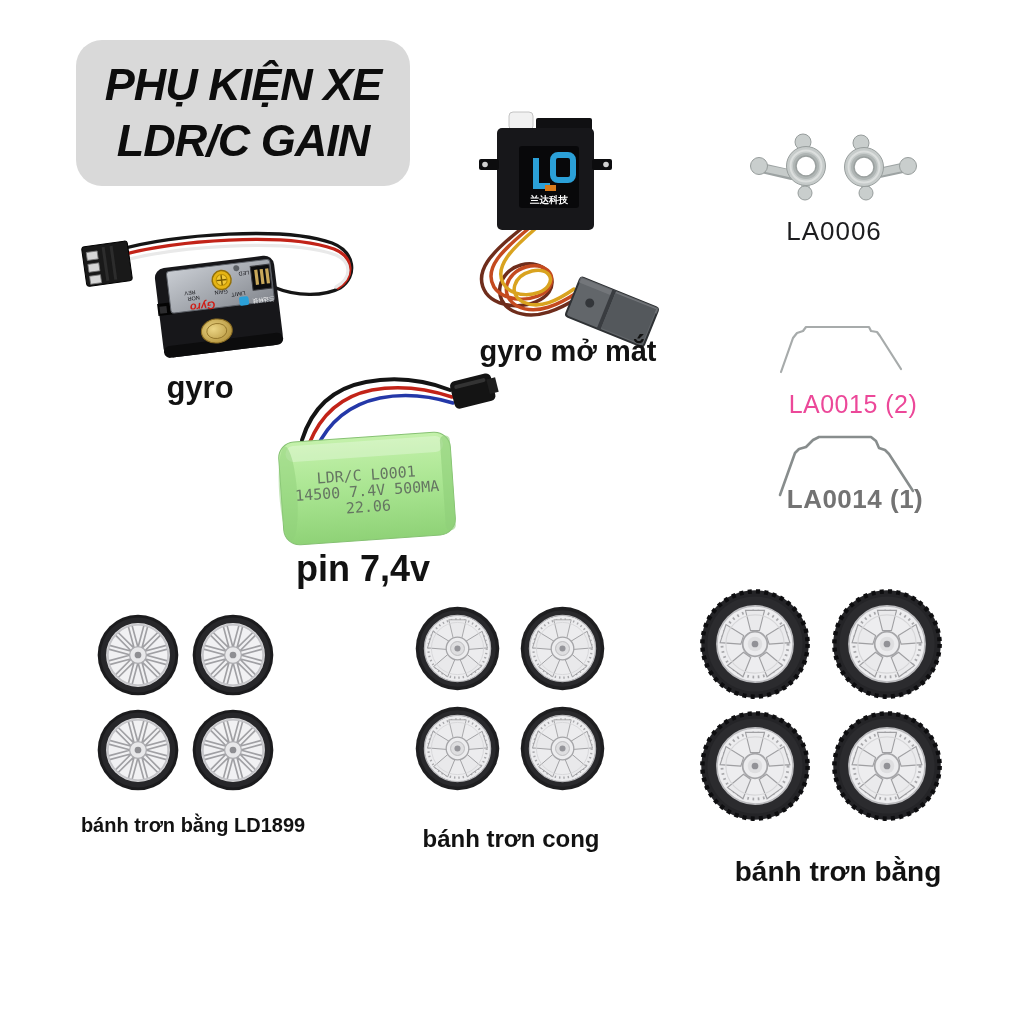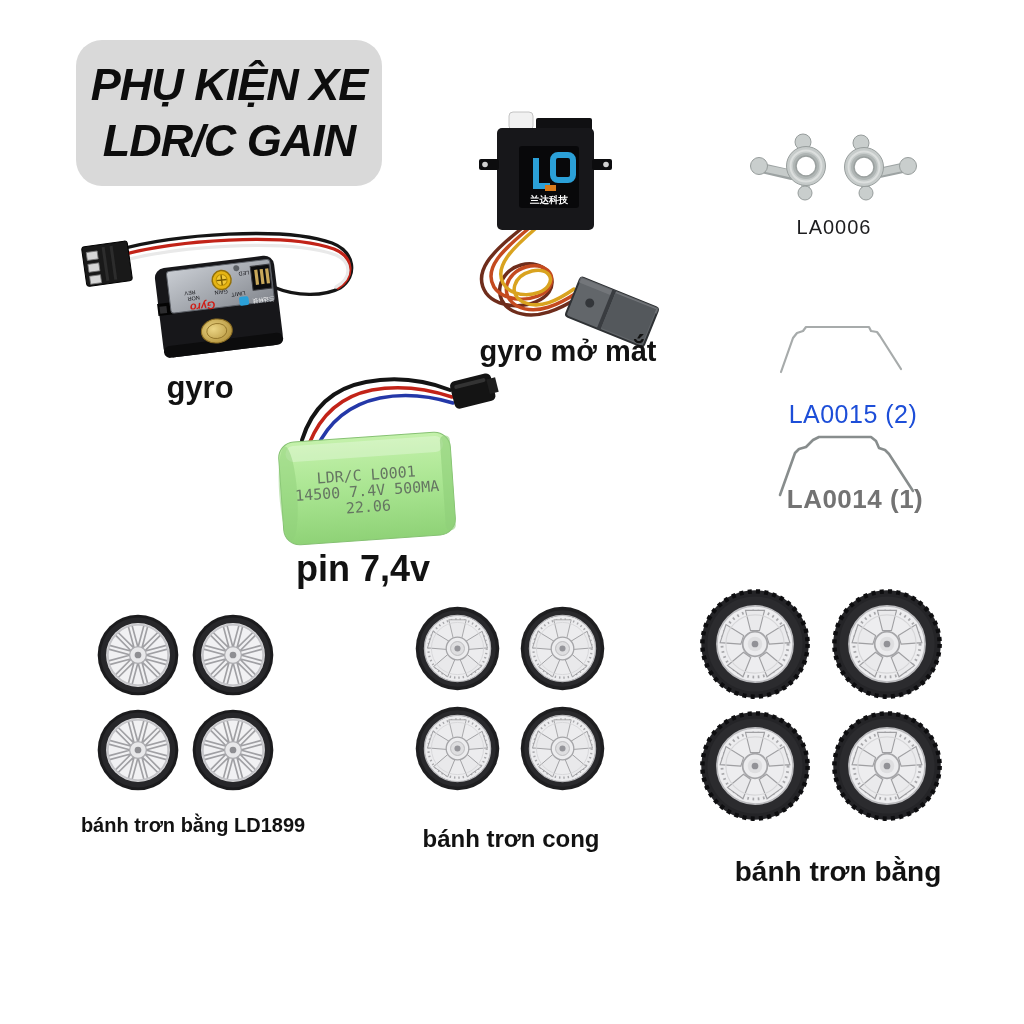--- a/index.html
+++ b/index.html
@@ -7,33 +7,33 @@
     position:relative;width:1024px;height:1024px;background:#ffffff;
     overflow:hidden;font-family:"Liberation Sans",sans-serif;
   }
   #art{position:absolute;left:0;top:0;}
   .lbl{
     position:absolute;text-align:center;color:#121212;
     font-family:"Liberation Sans",sans-serif;white-space:nowrap;
   }
   .bold{font-weight:bold;}
   .badge{
-    position:absolute;left:76px;top:40px;width:306px;height:146px;
+    position:absolute;left:76px;top:40px;width:334px;height:146px;
     background:#d9d9d9;border-radius:26px;display:flex;flex-direction:column;
     align-items:center;justify-content:center;
   }
   .badge div{
     font-size:45px;font-weight:bold;font-style:italic;color:#0d0d0d;
     line-height:56px;letter-spacing:-1px;
   }
   #lbl-gyro{left:120px;top:370px;width:160px;font-size:31px;}
   #lbl-servo{left:448px;top:335px;width:240px;font-size:29px;}
   #lbl-pin{left:283px;top:548px;width:160px;font-size:36px;}
-  #lbl-la0006{left:754px;top:216px;width:160px;font-size:20px;font-weight:400;letter-spacing:1px;color:#1d1d1f;}
-  #lbl-la0015{left:773px;top:400px;width:160px;font-size:25px;font-weight:400;letter-spacing:0.5px;color:#1d4ed8;}
+  #lbl-la0006{left:754px;top:216px;width:160px;font-size:26px;font-weight:400;letter-spacing:1px;color:#1d1d1f;}
+  #lbl-la0015{left:773px;top:390px;width:160px;font-size:25px;font-weight:400;letter-spacing:0.5px;color:#ec4899;}
   #lbl-la0014{left:775px;top:484px;width:160px;font-size:26px;font-weight:700;letter-spacing:0.5px;color:#737373;}
   #lbl-wheels1{left:28px;top:814px;width:330px;font-size:20px;}
   #lbl-wheels2{left:391px;top:820px;width:240px;font-size:24px;line-height:37px;}
   #lbl-wheels3{left:708px;top:856px;width:260px;font-size:28px;}
 </style>
 </head>
 <body>
 
 <div id="stage">
 

